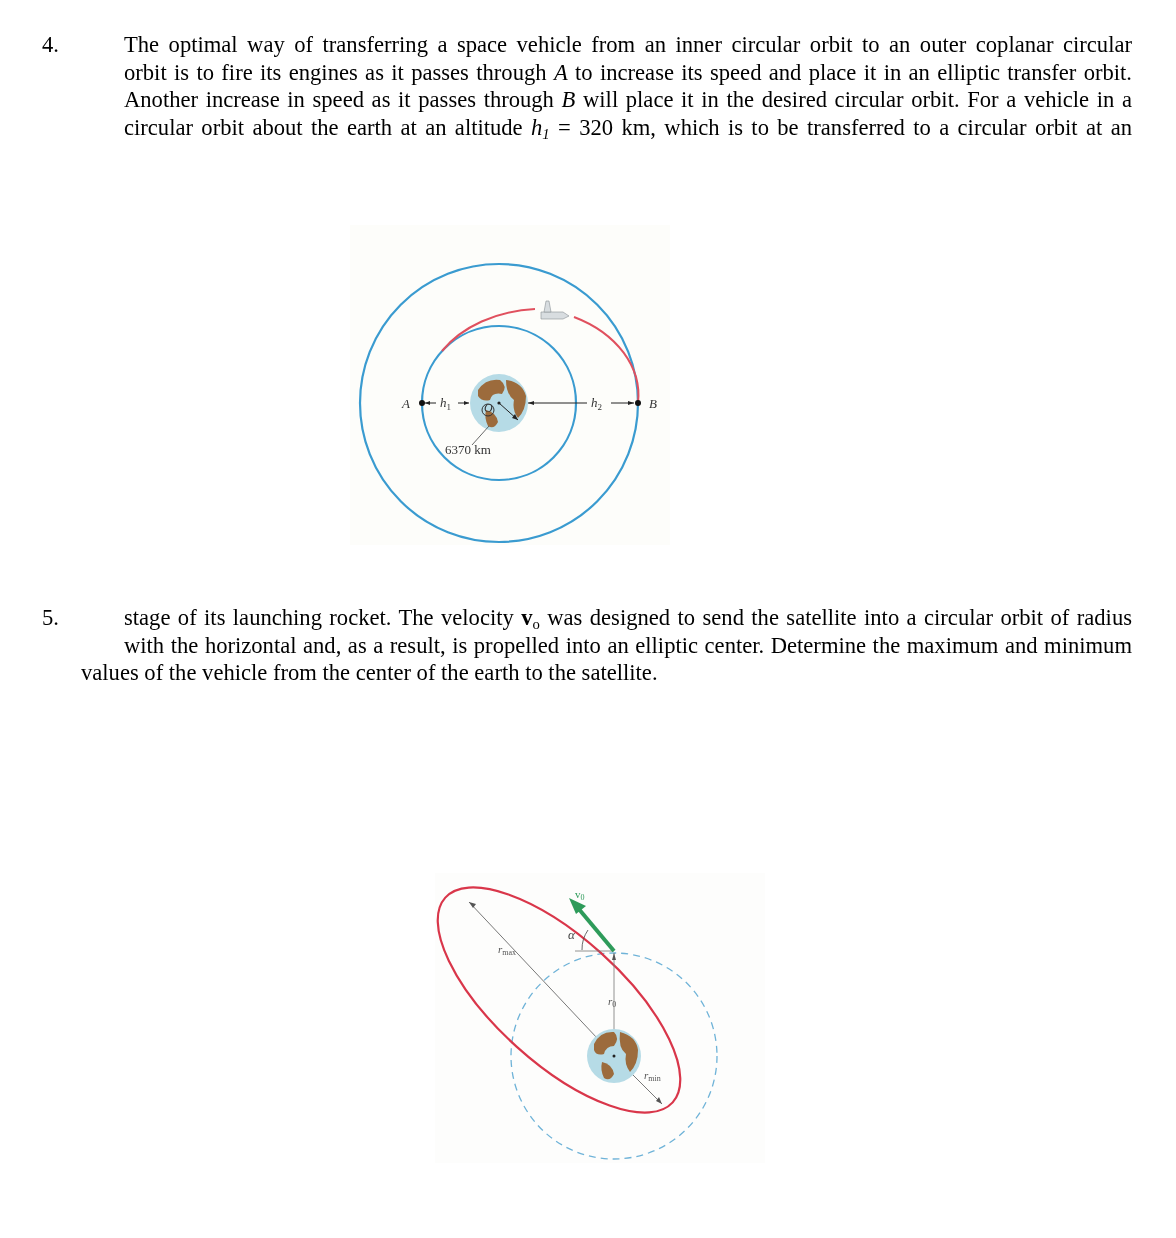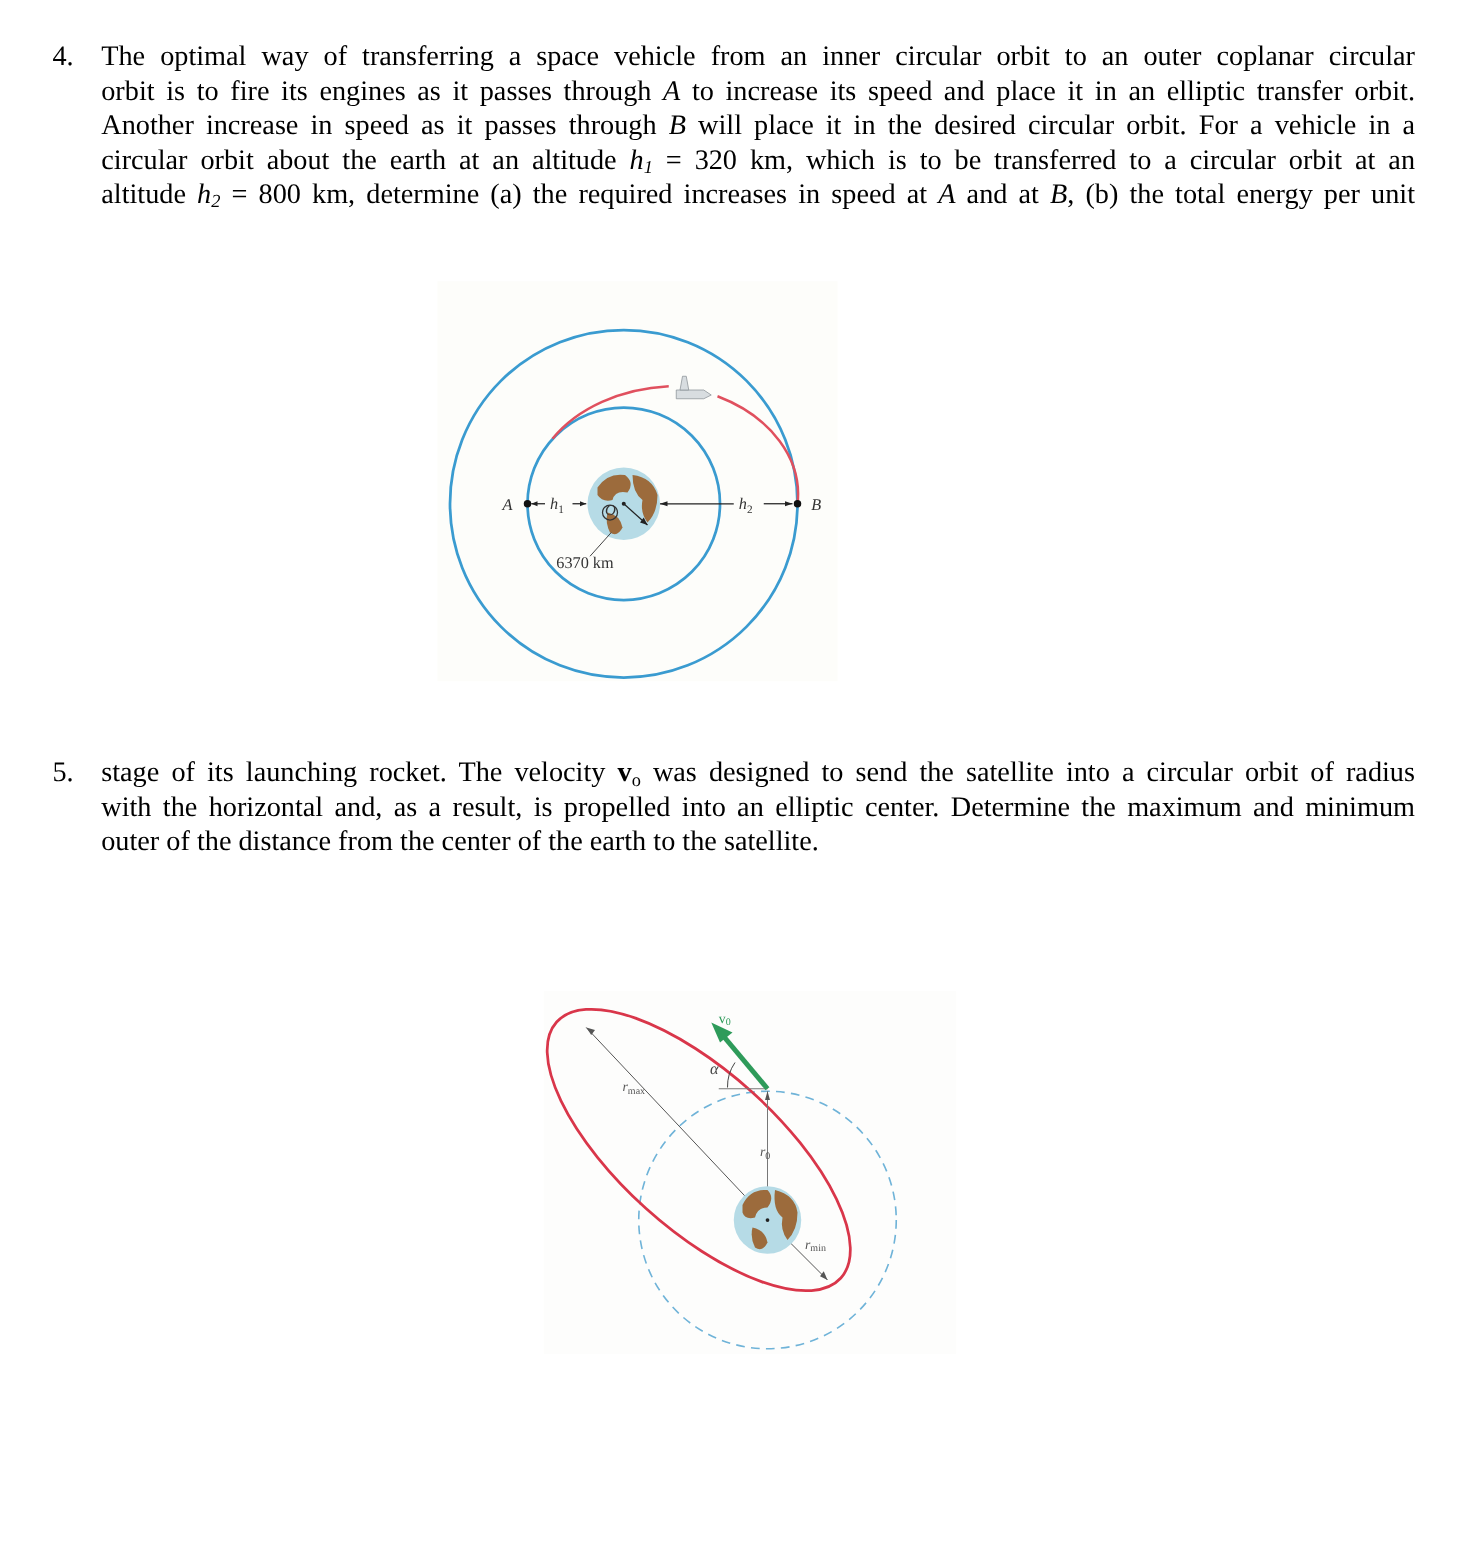--- a/index.html
+++ b/index.html
@@ -32,20 +32,21 @@
       text-align: justify;
     }
     .line {
       display: block;
       white-space: nowrap;
     }
     .line.just {
       text-align: justify;
       text-align-last: justify;
       white-space: normal;
+      margin-left: 43px;
     }
     .it { font-style: italic; }
     .bf { font-weight: bold; }
     sub { font-size: 65%; vertical-align: -0.25em; line-height: 0; }
     .figure {
       position: absolute;
     }
     svg text {
       font-family: "Liberation Serif", "DejaVu Serif", serif;
     }
@@ -53,21 +54,20 @@
 </head>
 <body>
 
 <div class="problem" style="top:31px;">
   <span class="num">4.</span>
   <div class="body">
       <span class="line just">The optimal way of transferring a space vehicle from an inner circular orbit to an outer coplanar circular</span>
       <span class="line just">orbit is to fire its engines as it passes through <span class="it">A</span> to increase its speed and place it in an elliptic transfer orbit.</span>
       <span class="line just">Another increase in speed as it passes through <span class="it">B</span> will place it in the desired circular orbit. For a vehicle in a</span>
       <span class="line just">circular orbit about the earth at an altitude <span class="it">h</span><sub class="it">1</sub> = 320 km, which is to be transferred to a circular orbit at an</span>
-      <span class="line just">altitude <span class="it">h</span><sub class="it">2</sub> = 800 km, determine (a) the required increases in speed at <span class="it">A</span> and at <span class="it">B</span>, (b) the total energy per unit</span>
     </div>
 </div>
 
 <div class="figure" style="left:340px; top:220px; width:340px; height:360px;">
   <svg width="340" height="360" viewBox="0 0 340 360">
     <rect x="10" y="5" width="320" height="320" fill="#fdfdfa"></rect>
 
     <circle cx="159" cy="183" r="139" fill="none" stroke="#3a9bd0" stroke-width="2.2"></circle>
 
     <circle cx="159" cy="183" r="77" fill="none" stroke="#3a9bd0" stroke-width="2.2"></circle>
@@ -115,25 +115,25 @@
     <circle cx="298" cy="183" r="3" fill="#111"></circle>
     <text x="309" y="188" font-size="13" font-style="italic" fill="#333">B</text>
   </svg>
 </div>
 
 <div class="problem" style="top:604px;">
   <span class="num">5.</span>
   <div class="body">
       <span class="line just">stage of its launching rocket. The velocity <span class="bf">v</span><sub>o</sub> was designed to send the satellite into a circular orbit of radius</span>
       <span class="line just">with the horizontal and, as a result, is propelled into an elliptic center. Determine the maximum and minimum</span>
-      <span class="line">outer of the distance from the center of the earth to the satellite.</span>
+      <span class="line">values of the vehicle from the center of the earth to the satellite.</span>
     </div>
 </div>
 
-<div class="figure" style="left:430px; top:788px; width:340px; height:300px;">
+<div class="figure" style="left:430px; top:868px; width:340px; height:300px;">
   <svg width="340" height="300" viewBox="0 0 340 300">
     <rect x="5" y="5" width="330" height="290" fill="#fdfdfc"></rect>
 
     <circle cx="184" cy="188" r="103" fill="none" stroke="#6fb3d8" stroke-width="1.3" stroke-dasharray="7 5"></circle>
 
     <ellipse cx="129" cy="132" rx="153" ry="63" transform="rotate(42 129 132)" fill="none" stroke="#d9364a" stroke-width="2.2"></ellipse>
 
     <line x1="39" y1="34" x2="184" y2="188" stroke="#555" stroke-width="0.8"></line>
     <polygon points="39,34 43,40 46,36" fill="#555"></polygon>
 

